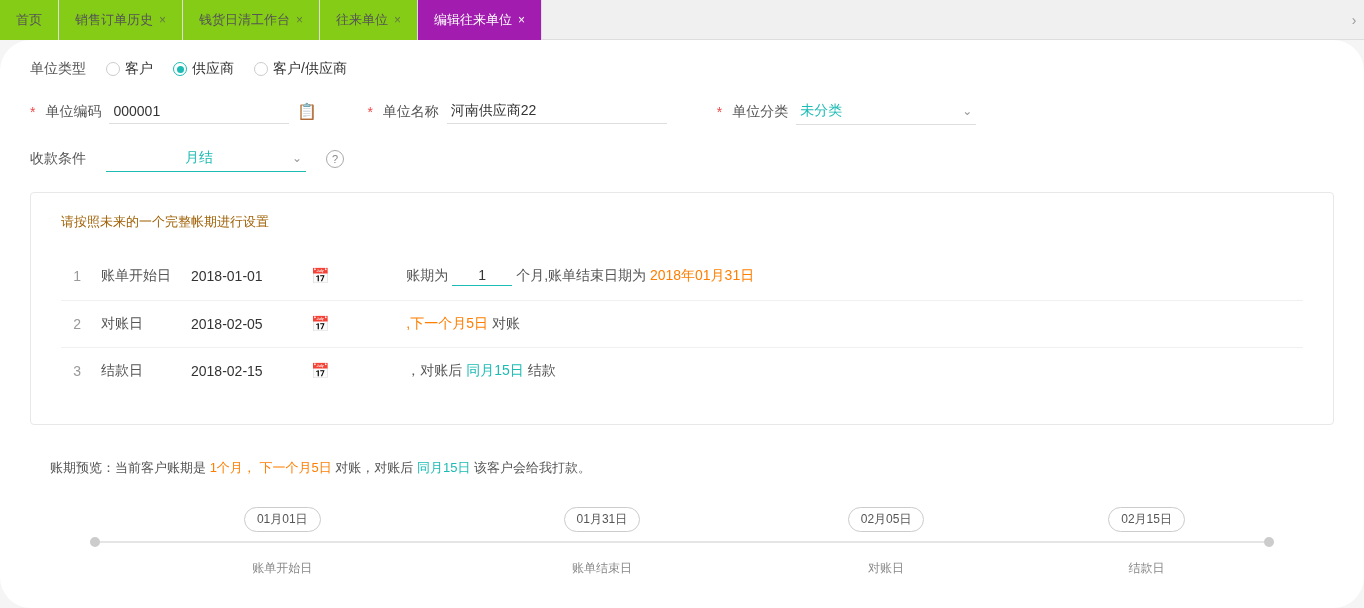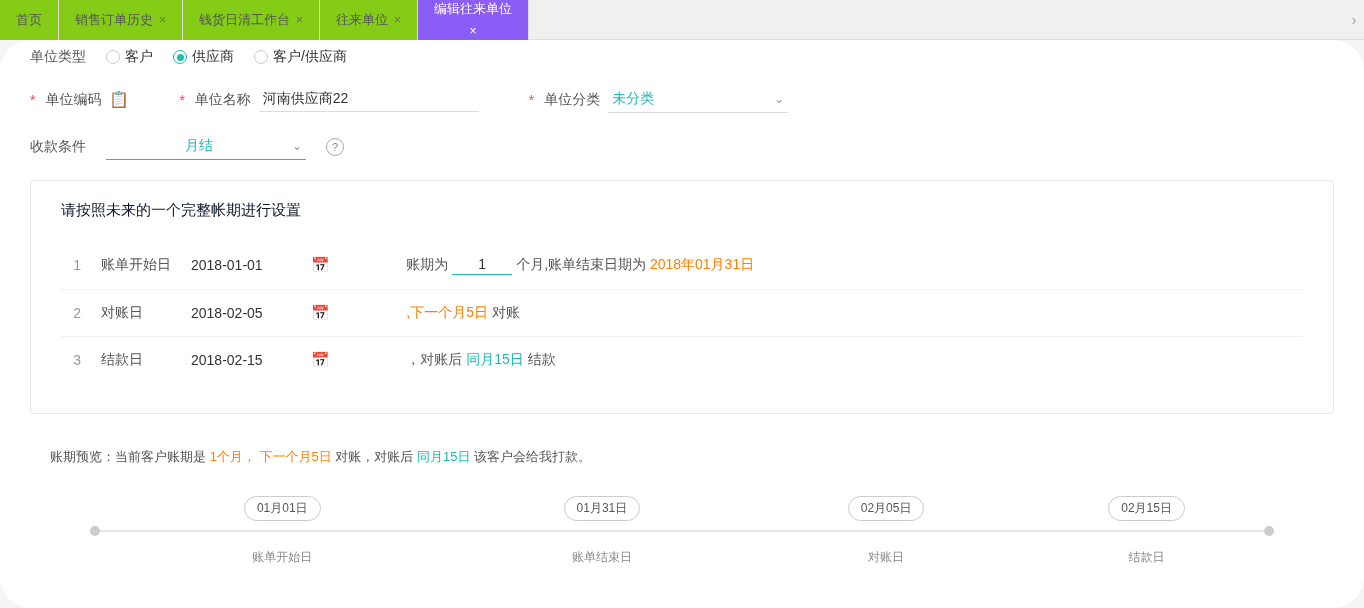--- a/index.html
+++ b/index.html
@@ -21,44 +21,43 @@
       height: 40px;
       cursor: pointer;
       font-size: 13px;
       color: #555;
       border-right: 1px solid #ddd;
       background: #84cc16;
       white-space: nowrap;
       gap: 6px;
     }
     .tab-item.active {
-      background: #8b5cf6;
+      background: #a21caf;
       color: #fff;
-      flex-direction: column;
     }
     .tab-item .close-btn {
       font-size: 12px;
       opacity: 0.7;
       cursor: pointer;
     }
     .tab-item.active .close-btn { opacity: 1; }
     .tab-expand {
       margin-left: auto;
       width: 20px;
       display: flex;
       align-items: center;
       justify-content: center;
       cursor: pointer;
       color: #999;
     }
 
     
     .content {
       background: #fff;
-      padding: 8px 30px;
+      padding: 20px 30px;
       min-height: 568px;
       border-radius: 31px;
     }
 
     
     .form-row {
       display: flex;
       align-items: center;
       margin-bottom: 20px;
       gap: 20px;
@@ -164,22 +163,22 @@
     }
 
     
     .panel-box {
       border: 1px solid #e8e8e8;
       border-radius: 4px;
       padding: 20px 30px 30px;
       margin-bottom: 20px;
     }
     .panel-title {
-      font-size: 15px;
-      color: #0f172a;
+      font-size: 13px;
+      color: #a16207;
       margin-bottom: 20px;
     }
 
     
     .steps-table {
       width: 100%;
       border-collapse: collapse;
     }
     .steps-table td {
       padding: 14px 10px;
@@ -337,20 +336,21 @@
         <div class="radio-circle"></div>
         <span>客户/供应商</span>
       </label>
     </div>
   </div>
 
   <div class="form-row">
     <div class="field-group">
       <span class="required-star">*</span>
       <span class="form-label">单位编码</span>
+      <input class="input-field" type="text" value="000001" style="">
       <span class="input-icon">📋</span>
     </div>
     <div class="field-group" style="margin-left:30px;">
       <span class="required-star">*</span>
       <span class="form-label">单位名称</span>
       <input class="input-field" type="text" style="width: 220px;" value="河南供应商22">
     </div>
     <div class="field-group" style="margin-left:30px;">
       <span class="required-star">*</span>
       <span class="form-label">单位分类</span>

